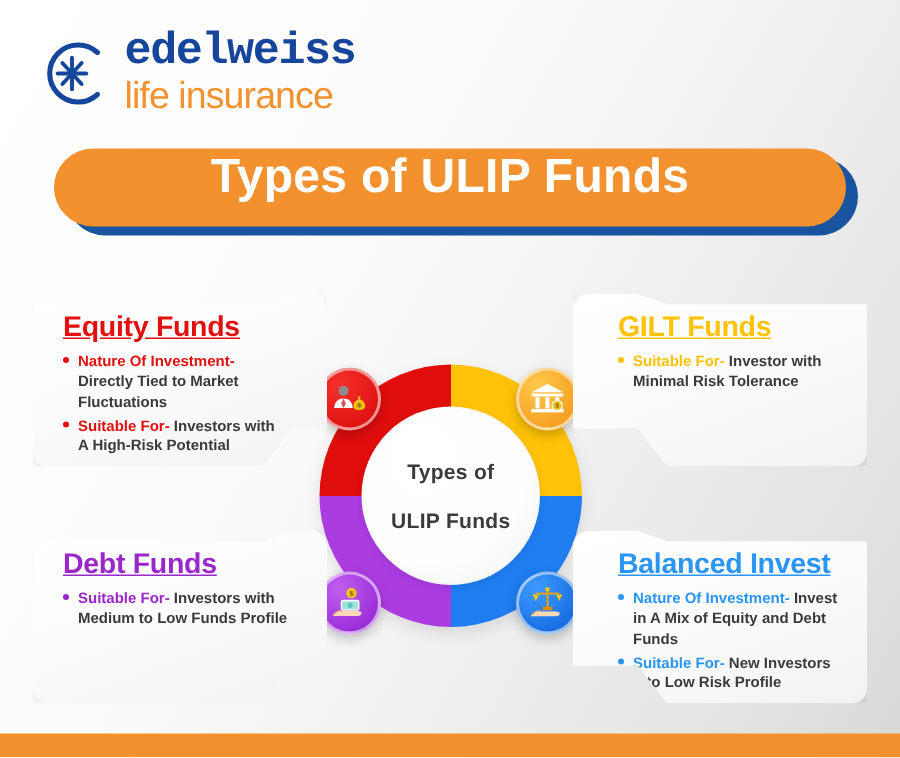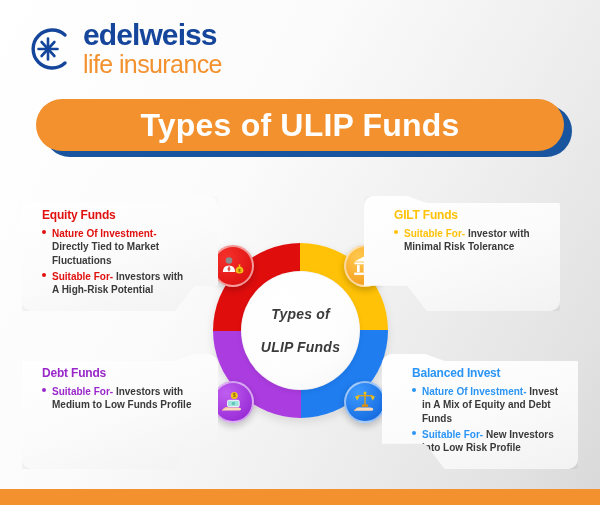--- a/index.html
+++ b/index.html
@@ -20,36 +20,36 @@
   }
 
   
   #logo{
     position:absolute;left:24px;top:20px;
     display:flex;align-items:center;gap:9px;
   }
   #logo-mark{width:50px;height:50px;flex:0 0 auto;}
   #logo-words{display:flex;flex-direction:column;line-height:1;}
   #logo-line1{
-    font-size:30px;font-weight:700;color:#15469b;letter-spacing:-0.9px;
+    font-size:30px;font-weight:700;color:#15469b;letter-spacing:-0.9px;font-family:Liberation Mono, monospace;
   }
   #logo-line2{
     font-size:25px;font-weight:400;color:#f2912e;letter-spacing:-0.6px;margin-top:2px;
   }
 
   
   #title-wrap{position:absolute;left:36px;top:99px;width:528px;height:58px;}
   #title-shadow{
     position:absolute;left:8px;top:6px;width:528px;height:52px;
     background:#19549f;border-radius:30px;
   }
   #title-pill{
     position:absolute;left:0;top:0;width:528px;height:52px;
     background:#f2912e;border-radius:30px;
-    display:flex;align-items:center;justify-content:center;
+    display:flex;justify-content:center;
   }
   #title-text{
     color:#ffffff;font-size:32px;font-weight:700;letter-spacing:0.2px;
   }
 
   
   #donut{
     position:absolute;left:213px;top:243px;width:175px;height:175px;
     border-radius:50%;
     background:
@@ -60,21 +60,21 @@
         #ab3ce0 180deg 270deg,
         #e00d0d 270deg 360deg
       );
     box-shadow:0 4px 10px rgba(0,0,0,0.10);
   }
   #donut-hole{
     position:absolute;left:28px;top:28px;width:119px;height:119px;
     border-radius:50%;
     background:radial-gradient(circle at 35% 30%,#ffffff 0%,#fdfdfd 60%,#f4f4f4 100%);
     box-shadow:inset 0 0 0 1px rgba(0,0,0,0.03), 0 2px 5px rgba(0,0,0,0.08);
-    display:flex;flex-direction:column;align-items:center;justify-content:center;gap:17px;font-style:italic;
+    display:flex;flex-direction:column;align-items:center;justify-content:center;gap:17px;
   }
   #donut-hole .ct{
     font-size:14px;font-weight:700;color:#3b3b3b;letter-spacing:0.2px;
   }
 
   
   .badge{
     position:absolute;width:42px;height:42px;border-radius:50%;
     display:flex;align-items:center;justify-content:center;
     box-shadow:0 3px 7px rgba(0,0,0,0.22);
@@ -98,26 +98,26 @@
     border-radius:10px;
     clip-path:polygon(0% 6%, 78% 6%, 88% 0%, 100% 0%, 100% 78%, 88% 78%, 78% 100%, 0% 100%);
     padding-right:26px;
   }
   .card.right{
     border-radius:10px;
     clip-path:polygon(0% 0%, 22% 0%, 32% 6%, 100% 6%, 100% 100%, 32% 100%, 22% 78%, 0% 78%);
     padding-left:30px;padding-right:10px;
   }
   #card-equity{left:22px;top:196px;}
-  #card-gilt{left:364px;top:196px;}
+  #card-gilt{left:382px;top:196px;}
   #card-debt{left:22px;top:354px;}
   #card-balanced{left:382px;top:354px;}
 
   .card h3{
-    margin:0 0 5px 0;font-size:12px;font-weight:700;letter-spacing:-0.2px;
+    margin:0 0 5px 0;font-size:19px;font-weight:700;letter-spacing:-0.2px;text-decoration:underline;
   }
   #card-equity h3{color:#e0110f;}
   #card-gilt h3{color:#ffc207;}
   #card-debt h3{color:#9a27c9;}
   #card-balanced h3{color:#2a95f5;}
 
   .card ul{margin:0;padding:0;list-style:none;}
   .card li{
     position:relative;padding-left:10px;margin-bottom:3px;
     font-size:10px;line-height:1.33;color:#3a3a3a;font-weight:600;

